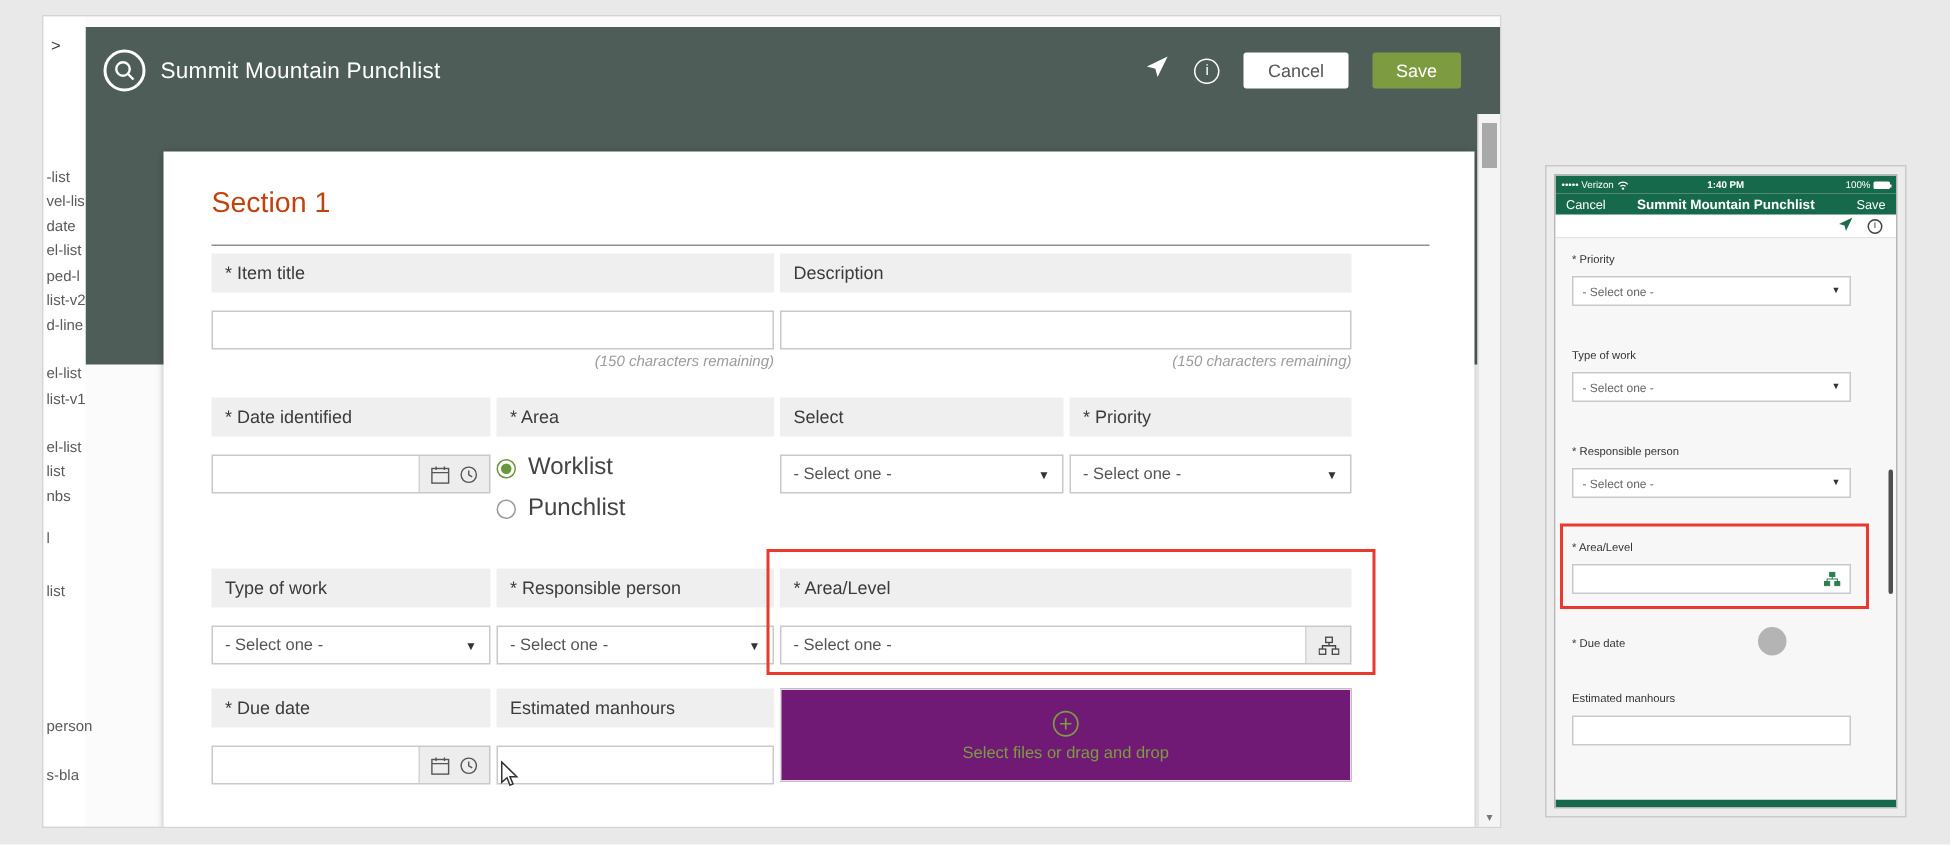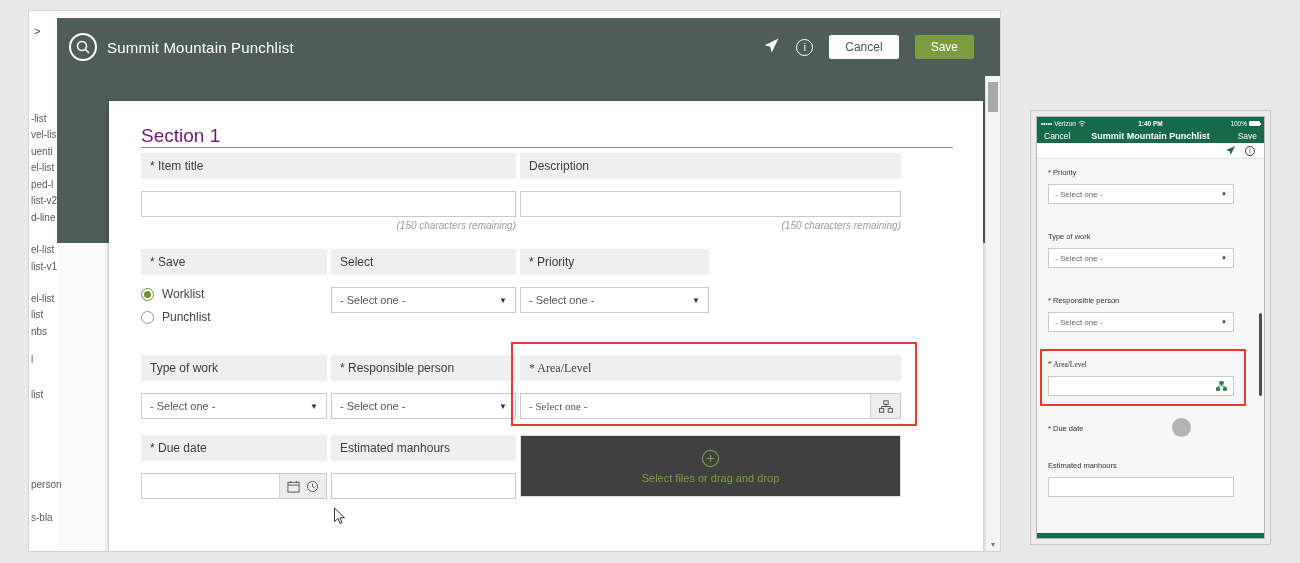--- a/index.html
+++ b/index.html
@@ -26,27 +26,27 @@
   .app-title { color:#fff; font-size:15px; margin-left:10px; letter-spacing:.2px; }
   .appbar-right { margin-left:auto; display:flex; align-items:center; gap:16px; }
   .info-badge { width:17px; height:17px; border:1.5px solid #fff; border-radius:50%;
     color:#fff; font-size:10px; display:flex; align-items:center; justify-content:center; }
   .btn { font-size:12px; padding:5px 16px; border-radius:2px; cursor:pointer; white-space:nowrap; }
   .btn-cancel { background:#fff; color:#555; }
   .btn-save { background:#7d9c41; color:#fff; }
 
   .card { position:absolute; left:52px; top:90px; width:874px; bottom:-2px; background:#fff;
     box-shadow:0 1px 5px rgba(0,0,0,.35); padding:24px 30px 0 32px; z-index:1; }
-  .section-head { font-size:19px; color:#701a75; padding-bottom:0;
+  .section-head { font-size:19px; color:#c2410c; padding-bottom:16px;
     border-bottom:1px solid #909090; margin-bottom:5px; }
 
   .row { display:grid; grid-template-columns:186px 185px 189px 188px; column-gap:4px; }
   .mb1{margin-bottom:18px}.mb2{margin-bottom:22px}.mb3{margin-bottom:16px}.mb4{margin-bottom:12px}
   .sp2 { grid-column: span 2; }
-  .rel { position:relative;font-family:Liberation Serif, serif; }
+  .rel { position:relative; }
 
   .fl { height:26px; line-height:26px; background:#efefef; color:#3b3b3b;
     font-size:12px; padding-left:9px; margin-bottom:12px; }
   .tin { width:100%; height:26px; border:1px solid #c9c9c9; background:#fff;
     font-size:12px; padding:0 6px; outline:none; font-family:"Liberation Sans",sans-serif; }
   .hint { font-size:10px; font-style:italic; color:#9b9b9b; text-align:right; margin-top:3px; }
 
   .dd { height:26px; border:1px solid #c9c9c9; background:#fff; display:flex;
     align-items:center; justify-content:space-between; padding:0 8px; cursor:pointer; }
   .dd-val { font-size:11px; color:#555; }
@@ -55,26 +55,26 @@
   .datein { height:26px; border:1px solid #c9c9c9; background:#fff; display:flex; }
   .dfree { flex:1; border:none; outline:none; min-width:0; padding:0 6px; font-size:12px; }
   .iseg { display:flex; align-items:center; gap:6px; padding:0 7px; background:#ededed;
     border-left:1px solid #d5d5d5; cursor:pointer; }
 
   .ddtree { height:26px; border:1px solid #c9c9c9; background:#fff; display:flex; cursor:pointer; }
   .ddtree .dd-val { flex:1; display:flex; align-items:center; padding-left:8px; }
   .tree-seg { width:30px; justify-content:center; gap:0; padding:0; }
 
   .radio-row { display:flex; align-items:center; gap:8px; margin-bottom:9px;
-    font-size:12px; color:#444; cursor:pointer; }
+    font-size:16px; color:#444; cursor:pointer; }
   .rb { width:13px; height:13px; border-radius:50%; border:1px solid #999; background:#fff; flex:none; }
   .rb.sel { border:1.5px solid #69953b; position:relative; }
   .rb.sel::after { content:''; position:absolute; inset:2px; border-radius:50%; background:#69953b; }
 
-  .dz { height:62px; border:1px solid #ddd; background:#404040; display:flex; flex-direction:column;
+  .dz { height:62px; border:1px solid #ddd; background:#701a75; display:flex; flex-direction:column;
     align-items:center; justify-content:center; gap:4px; cursor:pointer; }
   .dz-text { font-size:11px; color:#7d9c41; }
 
   .d-red { position:absolute; left:-9px; top:-13px; right:-16px; bottom:-7px;
     border:2px solid #e83a2e; pointer-events:none; z-index:3; }
 
   .v-scroll { position:absolute; top:65px; right:0; bottom:0; width:15px; background:#f4f4f4;
     border-left:1px solid #e0e0e0; z-index:4; }
   .v-thumb { position:absolute; top:6px; left:2px; right:2px; height:30px; background:#a9a9a9; }
   .v-down { position:absolute; bottom:2px; left:0; right:0; text-align:center; font-size:8px; color:#777; }
@@ -126,21 +126,21 @@
 </style>
 </head>
 <body>
 
 <div class="desktop-panel">
 
   <div class="sidebar">
     <span class="sb-chevron">&gt;</span>
     <span class="sb-i s0">-list</span>
     <span class="sb-i s1">vel-lis</span>
-    <span class="sb-i s2">uenti</span>
+    <span class="sb-i s2">date</span>
     <span class="sb-i s3">el-list</span>
     <span class="sb-i s4">ped-l</span>
     <span class="sb-i s5">list-v2</span>
     <span class="sb-i s6">d-line</span>
     <span class="sb-i s7">el-list</span>
     <span class="sb-i s8">list-v1</span>
     <span class="sb-i s9">el-list</span>
     <span class="sb-i s10">list</span>
     <span class="sb-i s11">nbs</span>
     <span class="sb-i s12">l</span>
@@ -183,21 +183,39 @@
         </div>
         <div class="sp2">
           <div class="fl">Description</div>
           <input class="tin" style="">
           <div class="hint">(150 characters remaining)</div>
         </div>
       </div>
 
       <div class="row mb2">
         <div>
-          <div class="fl">* Save</div>
+          <div class="fl">* Date identified</div>
+          <div class="datein">
+            <input class="dfree" style="">
+            <span class="iseg">
+              <svg width="13" height="13" viewBox="0 0 14 14">
+                <rect x="1" y="2.5" width="12" height="10.5" fill="none" stroke="#555"></rect>
+                <line x1="1" y1="5.5" x2="13" y2="5.5" stroke="#555"></line>
+                <line x1="4" y1="1" x2="4" y2="3.5" stroke="#555"></line>
+                <line x1="10" y1="1" x2="10" y2="3.5" stroke="#555"></line>
+              </svg>
+              <svg width="13" height="13" viewBox="0 0 14 14">
+                <circle cx="7" cy="7" r="5.5" fill="none" stroke="#555"></circle>
+                <path d="M7 4 V7 L9.5 8.5" fill="none" stroke="#555"></path>
+              </svg>
+            </span>
+          </div>
+        </div>
+        <div>
+          <div class="fl">* Area</div>
           <div class="radio-row">
             <span class="rb sel"></span>
             <span>Worklist</span>
           </div>
           <div class="radio-row">
             <span class="rb"></span>
             <span>Punchlist</span>
           </div>
         </div>
         <div>

